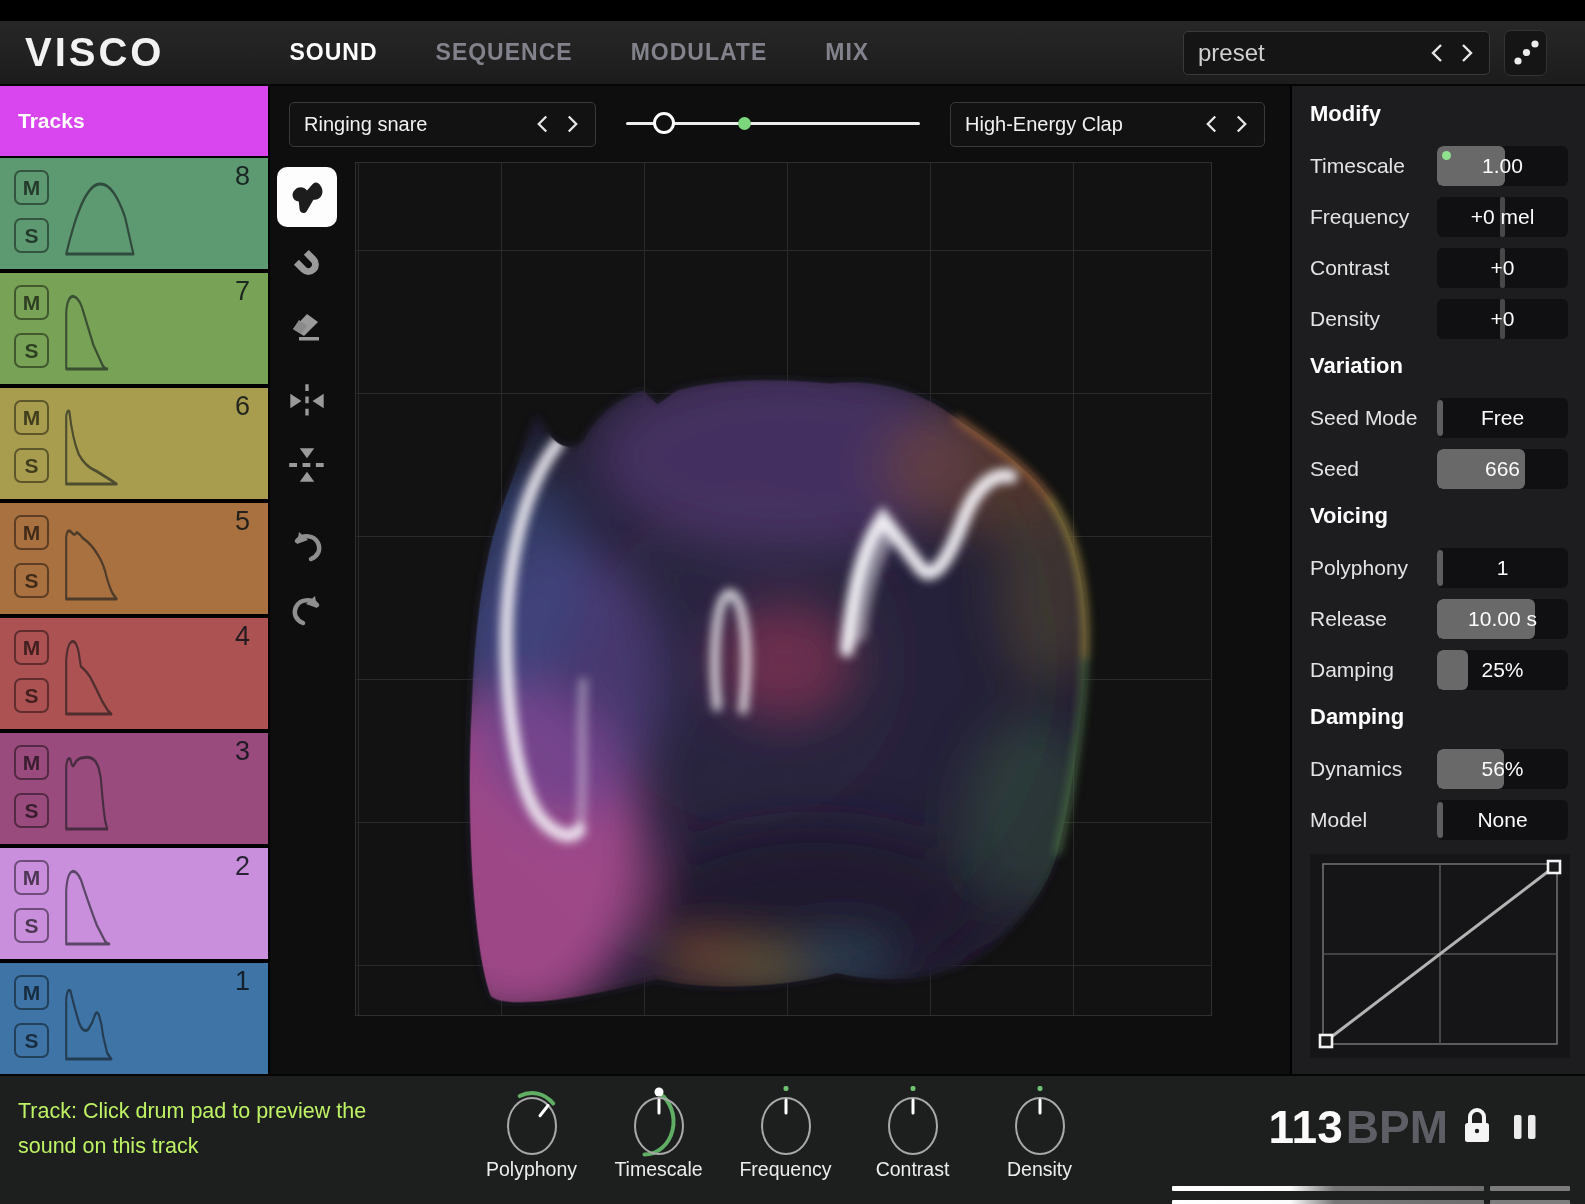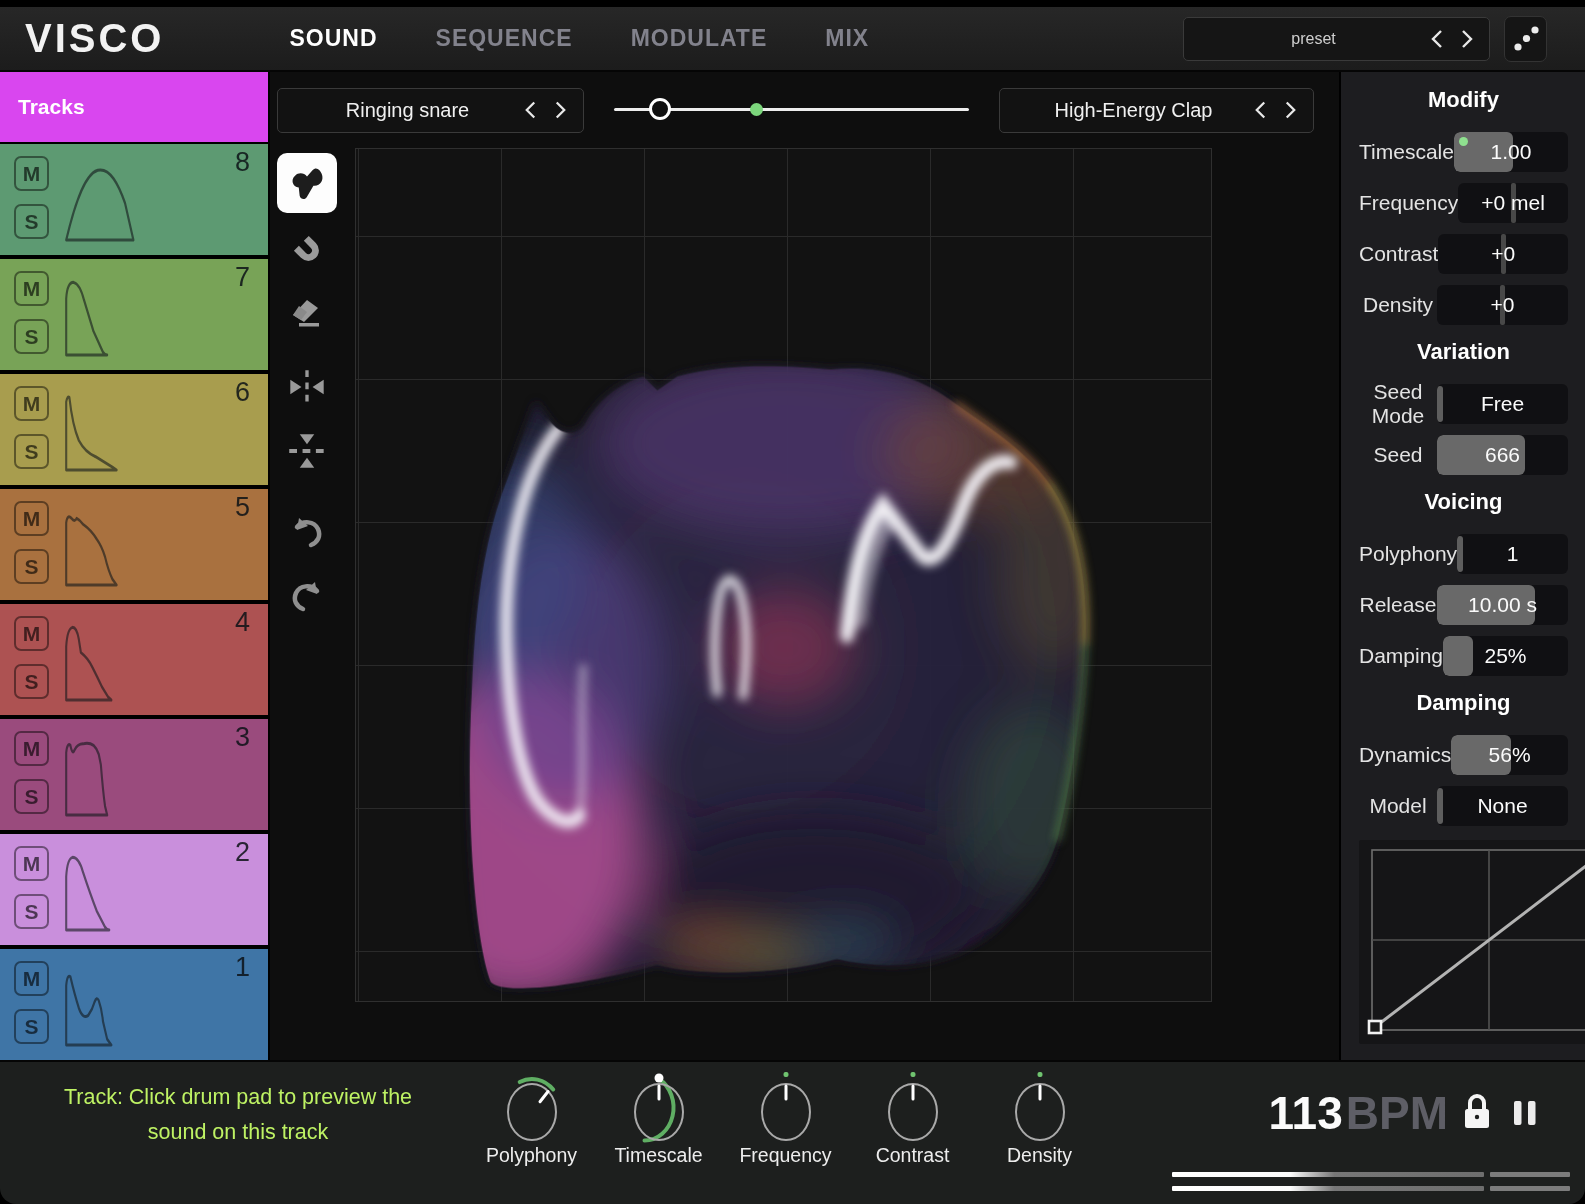--- a/index.html
+++ b/index.html
@@ -1,27 +1,27 @@
 <!DOCTYPE html>
 <html><head>
 <meta charset="utf-8">
 <style>
   * { box-sizing: border-box; margin: 0; padding: 0; }
   html,body { background:#000; }
   body { font-family: "Liberation Sans", sans-serif; width:1585px; height:1204px; overflow:hidden; }
-  .app { position:relative; width:1585px; height:1204px; background:#000; padding-top:7px;text-align:center; }
+  .app { position:relative; width:1585px; height:1204px; background:#000; padding-top:21px; }
 
   
   .topbar { height:65px; background:linear-gradient(#272727,#1c1c1c); display:flex; align-items:center; border-bottom:2px solid #050505; }
   .logo { color:#f2f2f2; font-size:40px; font-weight:bold; letter-spacing:3px; margin-left:25px; }
   .tabs { display:flex; gap:58px; margin-left:125px; }
   .tab { font-size:23px; font-weight:bold; letter-spacing:1px; color:#82828c; cursor:default; }
   .tab.active { color:#ffffff; }
   .preset-box { margin-left:auto; width:307px; height:44px; background:#151515; border:1.5px solid #3a3a3a; border-radius:5px; display:flex; align-items:center; padding:0 14px; }
-  .preset-box .ptext { color:#cfcfcf; font-size:16px; flex:1; }
+  .preset-box .ptext { color:#cfcfcf; font-size:24px; flex:1; }
   .chev { width:16px; height:22px; display:inline-block; }
   .chev svg { display:block; }
   .chevs { display:flex; gap:14px; }
   .dice-btn { width:43px; height:46px; margin-left:14px; margin-right:38px; background:#151515; border:1.5px solid #333; border-radius:7px; display:flex; align-items:center; justify-content:center; }
 
   
   .main { display:flex; height:988px; background:#0d0d0d; }
 
   
   .sidebar { width:270px; background:#d946ef; border-right:2px solid #000; display:flex; flex-direction:column; }
@@ -32,42 +32,42 @@
   .ms-m { top:12px; } .ms-s { top:60px; }
   .track-num { position:absolute; right:18px; top:3px; font-size:27px; color:rgba(12,18,22,0.85); }
   .env { position:absolute; left:62px; top:10px; }
   .env path { stroke:rgba(18,24,26,0.6); stroke-width:2; fill:none; stroke-linejoin:round; }
 
   
   .center { flex:1; display:flex; flex-direction:column; background:#0e0e0e; }
   .morph-row { height:76px; display:flex; align-items:center; }
   .combo { height:45px; background:#121212; border:1.5px solid #3a3a3a; border-radius:5px; display:flex; align-items:center; padding:0 14px; }
   .combo .ctext { color:#f0f0f0; font-size:20px; flex:1; }
-  .combo-left { width:307px; margin-left:7px; }
+  .combo-left { width:307px; margin-left:19px; }
   .combo-right { width:315px; margin-right:25px; }
   .morph-slider { flex:1; position:relative; height:30px; margin:0 30px; }
   .morph-track { position:absolute; top:13px; left:0; right:0; height:2.5px; background:#ededed; border-radius:2px; }
   .morph-handle { position:absolute; top:3px; width:22px; height:22px; border:3.5px solid #fff; border-radius:50%; background:#101010; margin-left:-11px; }
   .morph-marker { position:absolute; top:8px; width:13px; height:13px; border-radius:50%; background:#7cd67c; margin-left:-6px; }
 
   .work { flex:1; display:flex; }
   .toolbar { width:73px; display:flex; flex-direction:column; align-items:center; padding-top:5px; }
   .tool { width:42px; display:flex; align-items:center; justify-content:center; }
   .tool-active { width:60px; height:60px; background:#fdfdfd; border-radius:10px; margin-bottom:16px; }
   .t-magnet { margin-bottom:22px; } .t-eraser { margin-bottom:36px; }
   .t-mirror { margin-bottom:24px; } .t-collapse { margin-bottom:42px; }
   .t-undo { margin-bottom:24px; }
 
   .canvas { position:relative; width:857px; height:854px; margin-left:12px; background:#121212; border:1px solid #2f2f2f;
     background-image: linear-gradient(#2a2a2a 1.5px, transparent 1.5px), linear-gradient(90deg, #2a2a2a 1.5px, transparent 1.5px);
     background-size:143px 143px; background-position:2px 87px; }
   .blob-svg { position:absolute; inset:0; }
 
   
-  .rightpanel { width:246px; background:#1d1d20; border-left:2px solid #000; padding:0 17px 0 18px; }
+  .rightpanel { width:295px; background:#1d1d20; border-left:2px solid #000; padding:0 17px 0 18px; }
   .sect-title { color:#ffffff; font-size:22px; font-weight:bold; height:30px; margin:14px 0 15px; }
   .sect-title.first { margin-top:15px; }
   .prow { display:flex; align-items:center; height:40px; margin-bottom:11px; }
   .plabel { flex:1; color:#e3e3e3; font-size:21px; }
   .pctrl { position:relative; width:131px; height:40px; background:#101013; border-radius:6px; overflow:hidden; }
   .pfill { position:absolute; left:0; top:0; bottom:0; background:#696969; border-radius:6px; }
   .ptick-left { position:absolute; left:0; top:2px; bottom:2px; width:6px; background:#5e5e5e; border-radius:3px; }
   .ptick-center { position:absolute; left:50%; margin-left:-2.5px; top:0; bottom:0; width:5px; background:#484848; border-radius:2px; }
   .pval { position:absolute; inset:0; display:flex; align-items:center; justify-content:center; color:#fbfbfb; font-size:21px; }
   .gdot { position:absolute; left:5px; top:5px; width:9px; height:9px; border-radius:50%; background:#8fe08f; }

